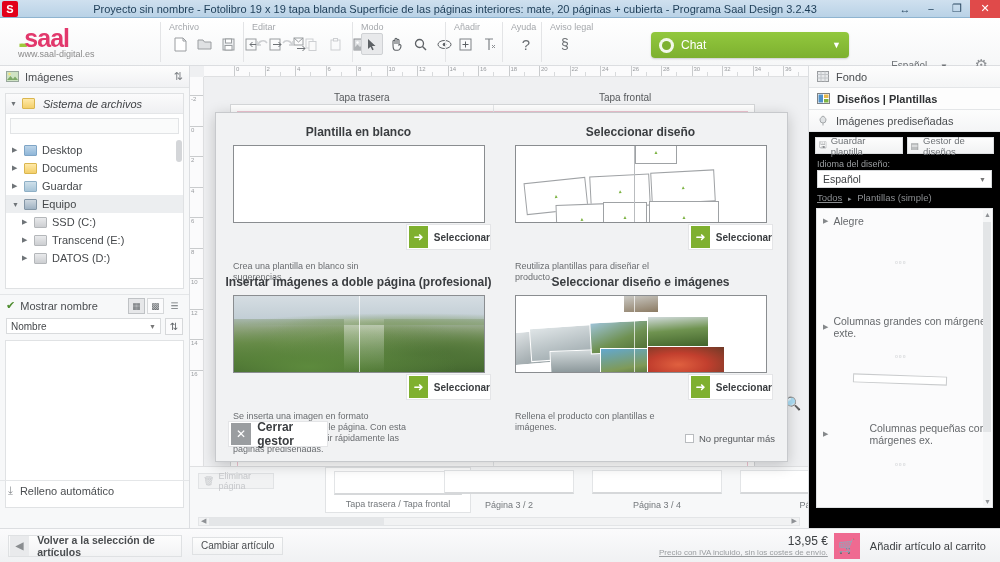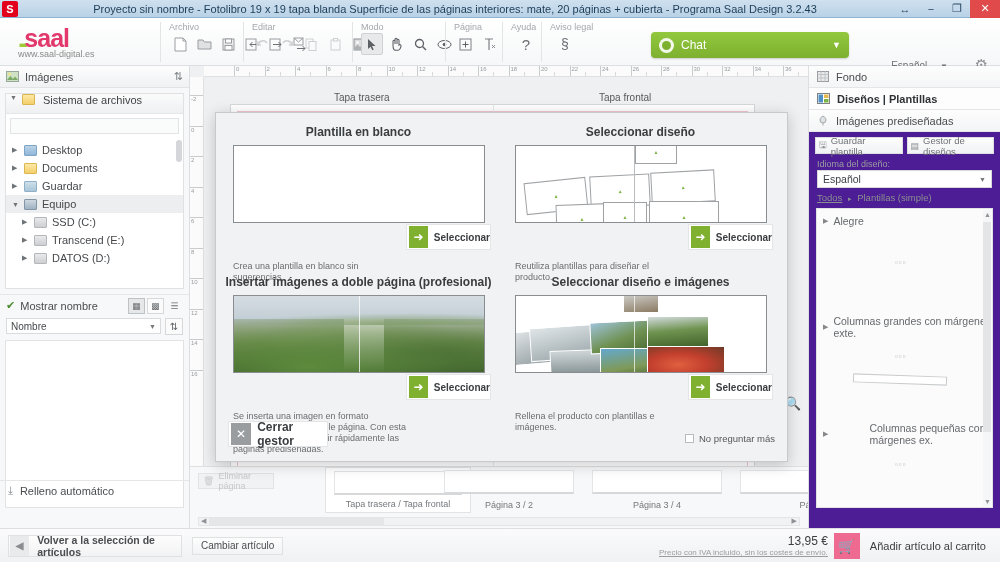--- a/index.html
+++ b/index.html
@@ -87,23 +87,23 @@
   .panel-head {
     height:22px; display:flex; align-items:center; padding:0 6px;
     background: linear-gradient(#fdfdfd,#f0f1f3); border-bottom:1px solid #e1e3e5;
     font-size:11px; color:#4a4d50;
   }
   .panel-head .ph-ico { margin-right:6px; display:flex; }
   .panel-head .ph-right { margin-left:auto; color:#7d8185; font-size:11px; }
 
   .fsbox { margin:5px; border:1px solid #dfe1e3; background:#fff; }
   .fsbox .fshead {
-    display:flex; align-items:flex-start; height:20px; padding:0 4px;
+    display:flex; align-items:center; height:20px; padding:0 4px;
     background:linear-gradient(#fbfbfc,#eff0f2); border-bottom:1px solid #e4e6e8;
-    font-size:11px; color:#3f4245;
+    font-size:11px; color:#3f4245;font-style:italic;
   }
   .tri { font-size:7px; color:#6f7478; margin-right:4px; width:8px; }
   .fsbox .searchfield {
     height:16px; margin:4px; border:1px solid #e2e4e6; background:#fafbfb;
   }
   .tree { padding:3px 0 6px 0; height:150px; overflow:hidden; position:relative;}
   .trow { display:flex; align-items:center; height:18px; padding-left:6px; font-size:11px; color:#45484b;}
   .trow.ind { padding-left:16px; }
   .trow.sel { background:#eceef0; }
   .ficon { width:13px; height:11px; margin-right:5px; border-radius:1px; display:block; }
@@ -183,21 +183,21 @@
   .spread.sel { background:#fff; border:1px solid #e1e3e5; }
   .spread .mini { position:absolute; left:8px; top:3px; right:8px; height:24px; border:1px solid #e3e5e7; border-bottom:2px solid #d6d8da; background:#fff;}
   .spread .slab { position:absolute; bottom:3px; width:100%; text-align:center; font-size:9px; color:#74787c;}
   .strip-scroll { position:absolute; left:8px; bottom:2px; right:8px; height:9px; background:#f1f2f3; border:1px solid #e3e5e7;}
   .strip-scroll .th { position:absolute; left:10px; top:0; width:175px; height:7px; background:#e4e6e8;}
   .strip-scroll .arr { position:absolute; top:-1px; font-size:7px; color:#8e9195;}
 
   
   .right {
     position:absolute; right:0; top:66px; width:192px; height:462px;
-    background:#4c1d95; border-left:1px solid #dcdee1;
+    background:#000000; border-left:1px solid #dcdee1;
   }
   .rsec {
     height:22px; display:flex; align-items:center; padding:0 8px;
     border-bottom:1px solid #e4e6e8; font-size:11px; color:#4a4d50;
     background:linear-gradient(#fdfdfd,#f4f5f6);
   }
   .rsec.active { font-weight:bold; color:#2f3234; background:#fdfdfd; }
   .rsec .ric { margin-right:7px; display:flex;}
   .btnrow { display:flex; gap:4px; padding:5px 6px 2px 6px; }
   .gbtn {
@@ -420,21 +420,21 @@
         <div class="ticon">
             <svg width="15" height="11" viewBox="0 0 15 11">
               <ellipse cx="7.5" cy="5.5" rx="6.5" ry="4" fill="none" stroke="#5d6165"></ellipse>
               <circle cx="7.5" cy="5.5" r="1.8" fill="#5d6165"></circle>
             </svg>
           </div>
       </div>
     </div>
 
     <div class="tgroup" style="left:445px;">
-      <div class="glabel">Página</div>
+      <div class="glabel">Añadir</div>
       <div class="icons">
         <div class="ticon">
             <svg width="13" height="13" viewBox="0 0 13 13">
               <rect x="1" y="1" width="11" height="11" fill="none" stroke="#7e8286"></rect>
               <path d="M6.5 3.5v6M3.5 6.5h6" stroke="#5d6165"></path>
             </svg>
           </div>
         <div class="ticon">
             <svg width="13" height="14" viewBox="0 0 13 14">
               <path d="M2 2h8M6 2v11" stroke="#7e8286" stroke-width="1.2" fill="none"></path>

